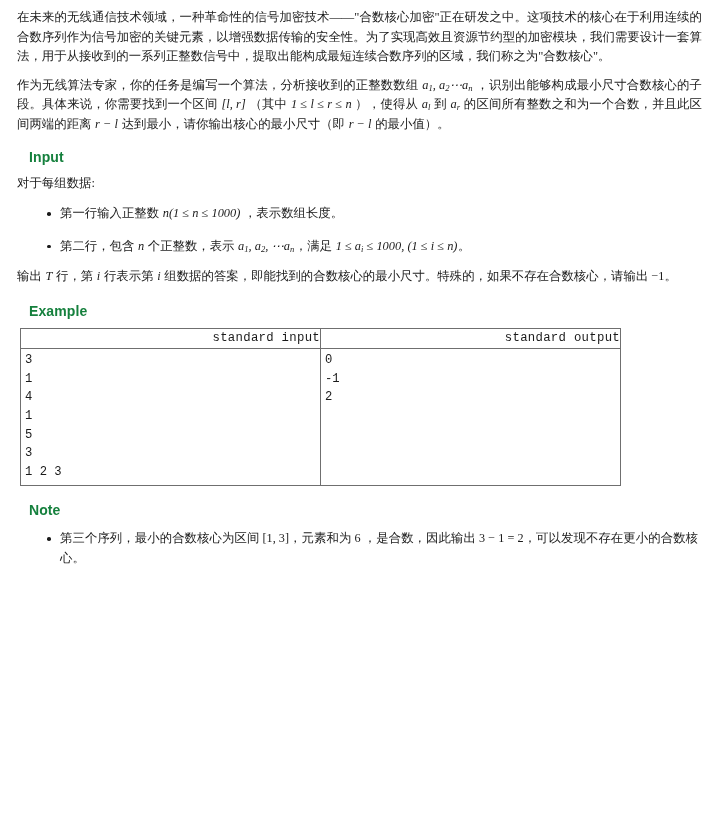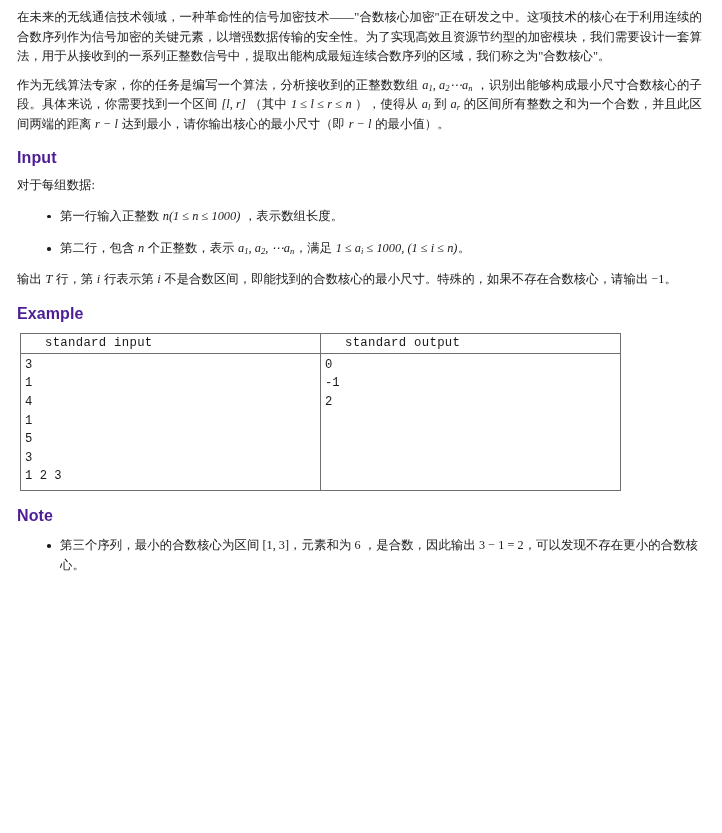--- a/index.html
+++ b/index.html
@@ -22,25 +22,25 @@
   p.para {
     font-size: 12.4px;
     line-height: 19.6px;
     margin: 0 0 9px 0;
     text-align: justify;
     text-justify: inter-character;
     letter-spacing: 0.02px;
   }
   h2.section {
     font-family: "Liberation Sans", "DejaVu Sans", sans-serif;
-    font-size: 16px;
+    font-size: 14px;
     font-weight: 600;
     letter-spacing: 0.1px;
-    color: #4c1d95;
-    margin: 16px 0 9px 0;
+    color: #15803d;
+    margin: 16px 0 9px 12px;
     line-height: 1.15;
   }
   h2.section.first { margin-top: 14px; }
 
   .math {
     font-family: "Liberation Serif", "DejaVu Serif", serif;
     font-style: italic;
     font-size: 12.4px;
     padding: 0 0.5px;
   }
@@ -97,25 +97,24 @@
   table.example th,
   table.example td {
     border: 1px solid #6f6f6f;
     padding: 0;
     vertical-align: top;
   }
   table.example th {
     font-family: "Liberation Mono", "DejaVu Sans Mono", monospace;
     font-size: 12.3px;
     font-weight: normal;
-    text-align: left;
+    text-align: right;
     height: 19px;
     line-height: 19px;
     letter-spacing: 0.3px;
-    padding-left: 24px;
   }
   table.example td {
     font-family: "Liberation Mono", "DejaVu Sans Mono", monospace;
     font-size: 12.2px;
     line-height: 18.6px;
     padding: 2px 0 4px 4px;
     white-space: pre;
     height: 124px;
   }
   col.c1 { width: 300px; }
@@ -137,21 +136,21 @@
 
   <p class="para">对于每组数据:</p>
 
   <ul class="bullets">
     <li><span>第一行输入正整数 </span><span class="math nowrap">n(1 ≤ n ≤ 1000)</span><span> ，表示数组长度。</span></li>
     <li><span>第二行，包含 </span><span class="math">n</span><span> 个正整数，表示 </span><span class="math nowrap"><span>a</span><sub>1</sub><span>, a</span><sub>2</sub><span>, ⋯a</span><sub>n</sub></span><span>，满足 </span><span class="math nowrap"><span>1 ≤ a</span><sub>i</sub><span> ≤ 1000, (1 ≤ i ≤ n)</span></span><span>。</span></li>
   </ul>
 
 
 
-  <p class="para"><span>输出 </span><span class="math">T</span><span> 行，第 </span><span class="math">i</span><span> 行表示第 </span><span class="math">i</span><span> 不是合数区间，即能找到的合数核心的最小尺寸。特殊的，如果不存在合数核心，请输出 </span><span class="mnum">−1</span><span>。</span></p>
+  <p class="para"><span>输出 </span><span class="math">T</span><span> 行，第 </span><span class="math">i</span><span> 行表示第 </span><span class="math">i</span><span> 组数据的答案，即能找到的合数核心的最小尺寸。特殊的，如果不存在合数核心，请输出 </span><span class="mnum">−1</span><span>。</span></p>
 
   <h2 class="section">Example</h2>
 
   <table class="example">
     <colgroup>
         <col class="c1">
         <col class="c2">
       </colgroup>
     <thead>
       <tr>

